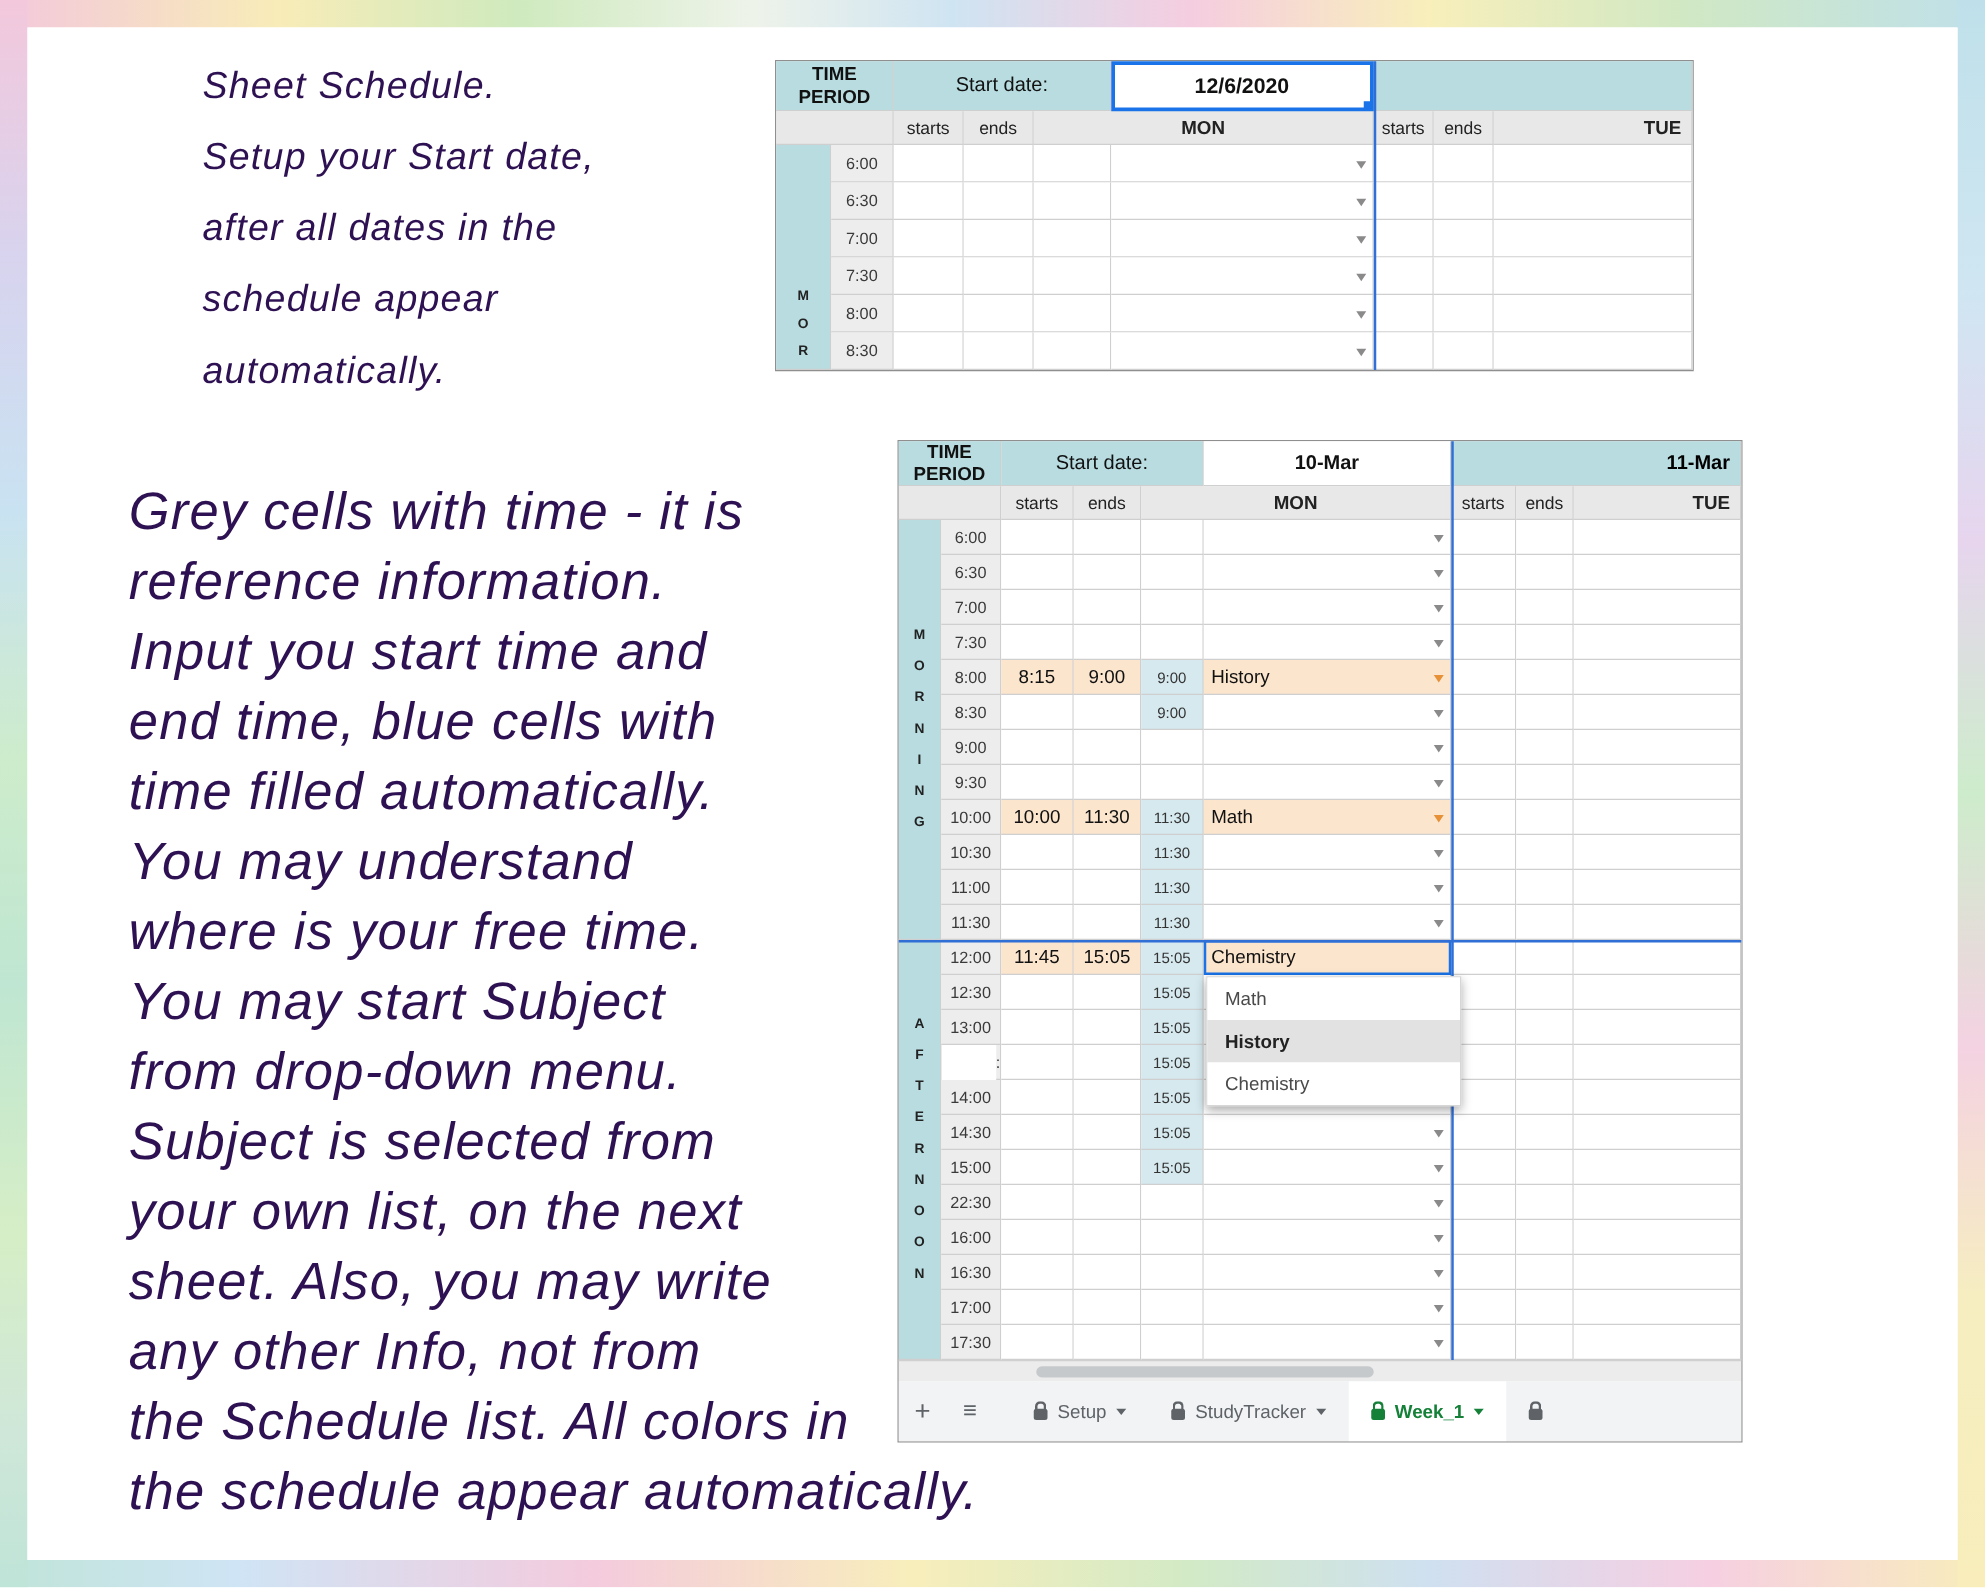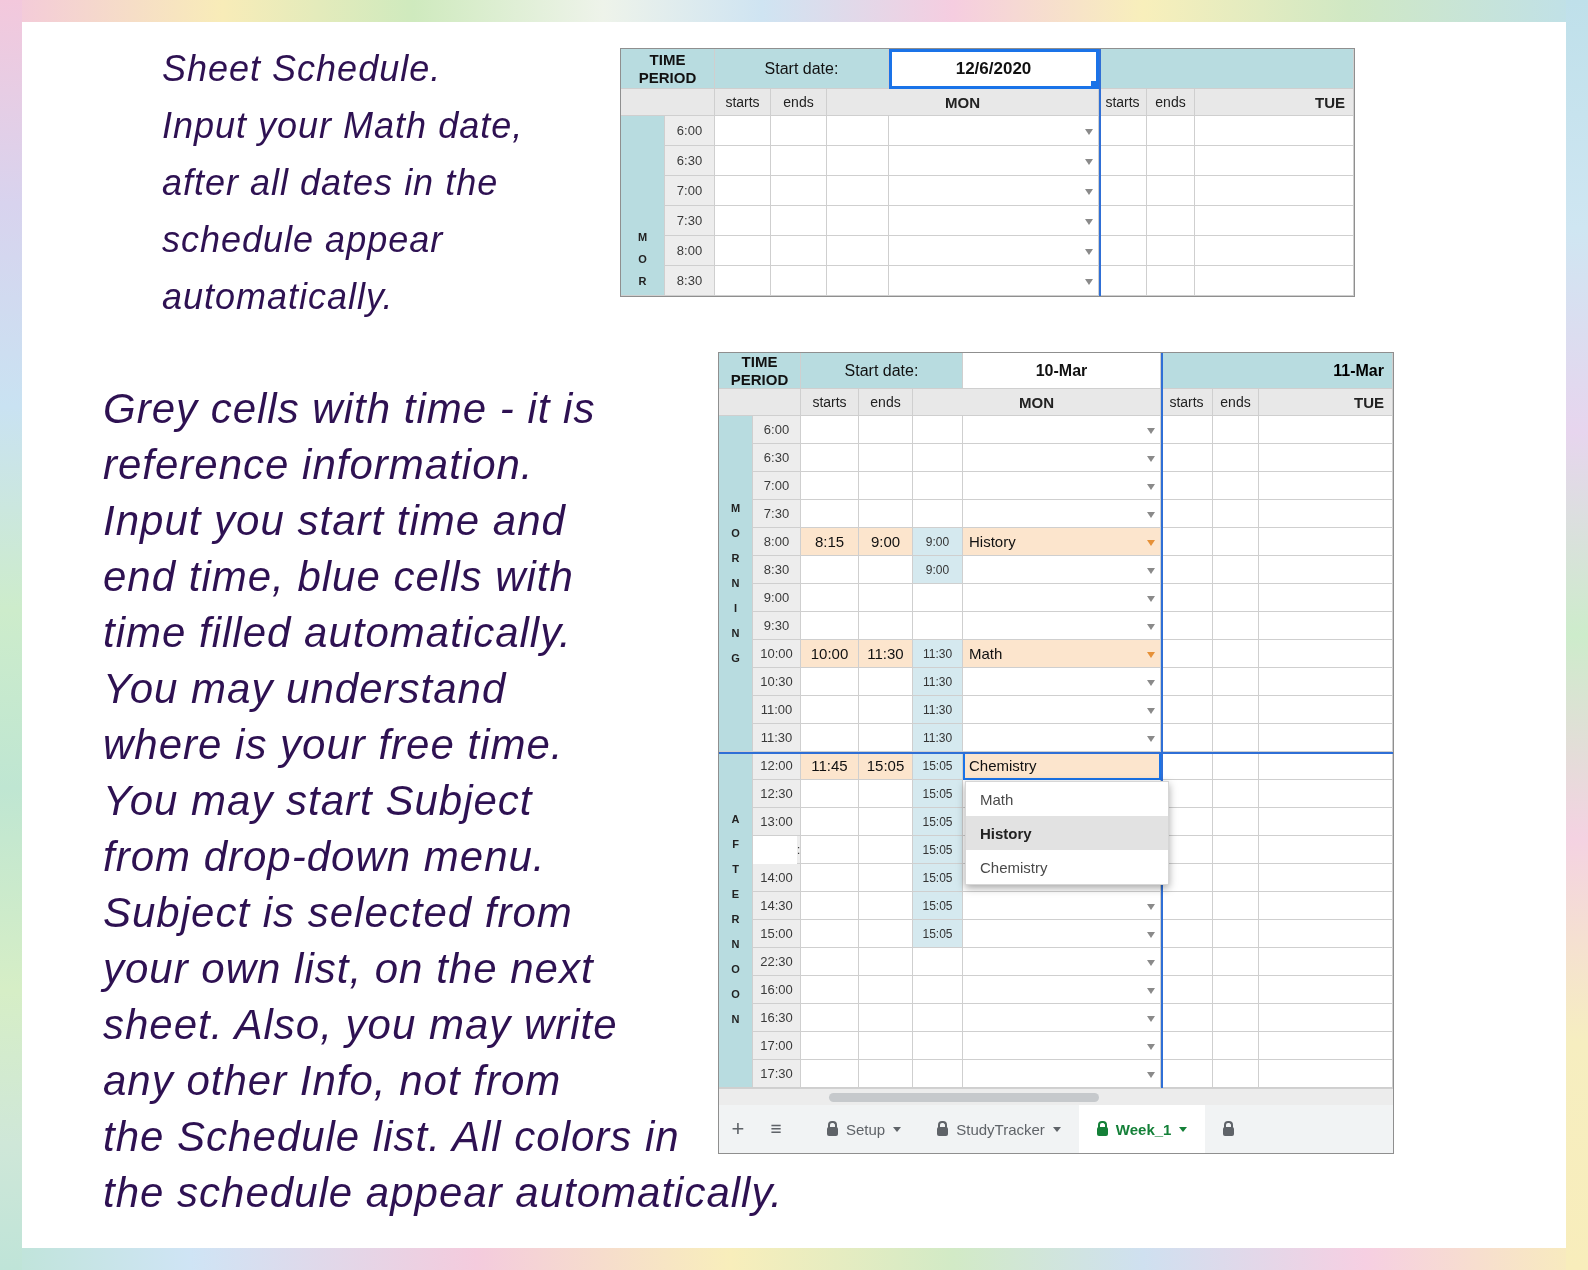--- a/index.html
+++ b/index.html
@@ -7,21 +7,21 @@
   
   .bedge{position:absolute;z-index:0;}
   .btop{top:0;left:0;right:0;height:22px;background:linear-gradient(90deg,#f3c8dc 0%,#f8ecb8 14%,#cfeabe 26%,#eef3ea 38%,#cfe4f2 48%,#f5cde0 60%,#f8efbb 72%,#d0e8c4 85%,#bfe0ea 100%);}
   .bbottom{bottom:0;left:0;right:0;height:22px;background:linear-gradient(90deg,#bfe4d8 0%,#cfe4f5 12%,#f4cbdd 30%,#f8eebb 46%,#d2eac6 60%,#cfe0f0 72%,#f6cfe2 86%,#f8edbb 100%);}
   .bleft{top:0;bottom:0;left:0;width:22px;background:linear-gradient(180deg,#f3c8dc 0%,#d8d3ee 16%,#c9e2f2 32%,#cdeccb 48%,#bfe6d2 62%,#d6eec6 78%,#cfe7d8 90%,#bfe4d8 100%);}
   .bright{top:0;bottom:0;right:0;width:22px;background:linear-gradient(180deg,#bfe0ea 0%,#cfe6f2 18%,#e7d5ee 34%,#cdeccb 50%,#f4d2e2 66%,#f6eec0 82%,#f8edbb 100%);}
   .page{position:absolute;inset:22px;background:#fff;z-index:1;}
 
   
   .ann{position:absolute;z-index:2;font-style:italic;color:#2e1152;letter-spacing:1px;}
-  .ann1{left:162px;top:40px;font-size:36px;line-height:57px;}
+  .ann1{left:162px;top:40px;font-size:30px;line-height:57px;}
   .ann2{left:103px;top:381px;font-size:42px;line-height:56px;}
 
   
   .sheet{position:absolute;z-index:3;background:#fff;border:1px solid #8f8f8f;box-sizing:border-box;}
   .sheet1{left:620px;top:48px;width:735px;height:249px;}
   .sheet2{left:718px;top:352px;width:676px;height:802px;}
   .grid{display:grid;position:relative;}
   #sheet1-grid{grid-template-columns:44px 50px 56px 56px 62px 210px 48px 48px 1fr;grid-template-rows:40px 27px repeat(6,30px);width:733px;}
   #sheet2-grid{grid-template-columns:34px 48px 58px 54px 50px 198px 52px 46px 1fr;grid-template-rows:36px 27px repeat(24,28px);width:674px;}
 
@@ -79,21 +79,21 @@
 
 <div class="frame">
   <div class="bedge btop"></div>
   <div class="bedge bbottom"></div>
   <div class="bedge bleft"></div>
   <div class="bedge bright"></div>
   <div class="page"></div>
 
   <div class="ann ann1">
       <div class="ann-line">Sheet Schedule.</div>
-      <div class="ann-line">Input your Math date,</div>
+      <div class="ann-line">Setup your Start date,</div>
       <div class="ann-line">after all dates in the</div>
       <div class="ann-line">schedule appear</div>
       <div class="ann-line">automatically.</div>
     </div>
   <div class="ann ann2">
       <div class="ann-line">Grey cells with time -  it is</div>
       <div class="ann-line">reference information.</div>
       <div class="ann-line">Input you start time and</div>
       <div class="ann-line">end time, blue cells with</div>
       <div class="ann-line">time filled automatically.</div>

